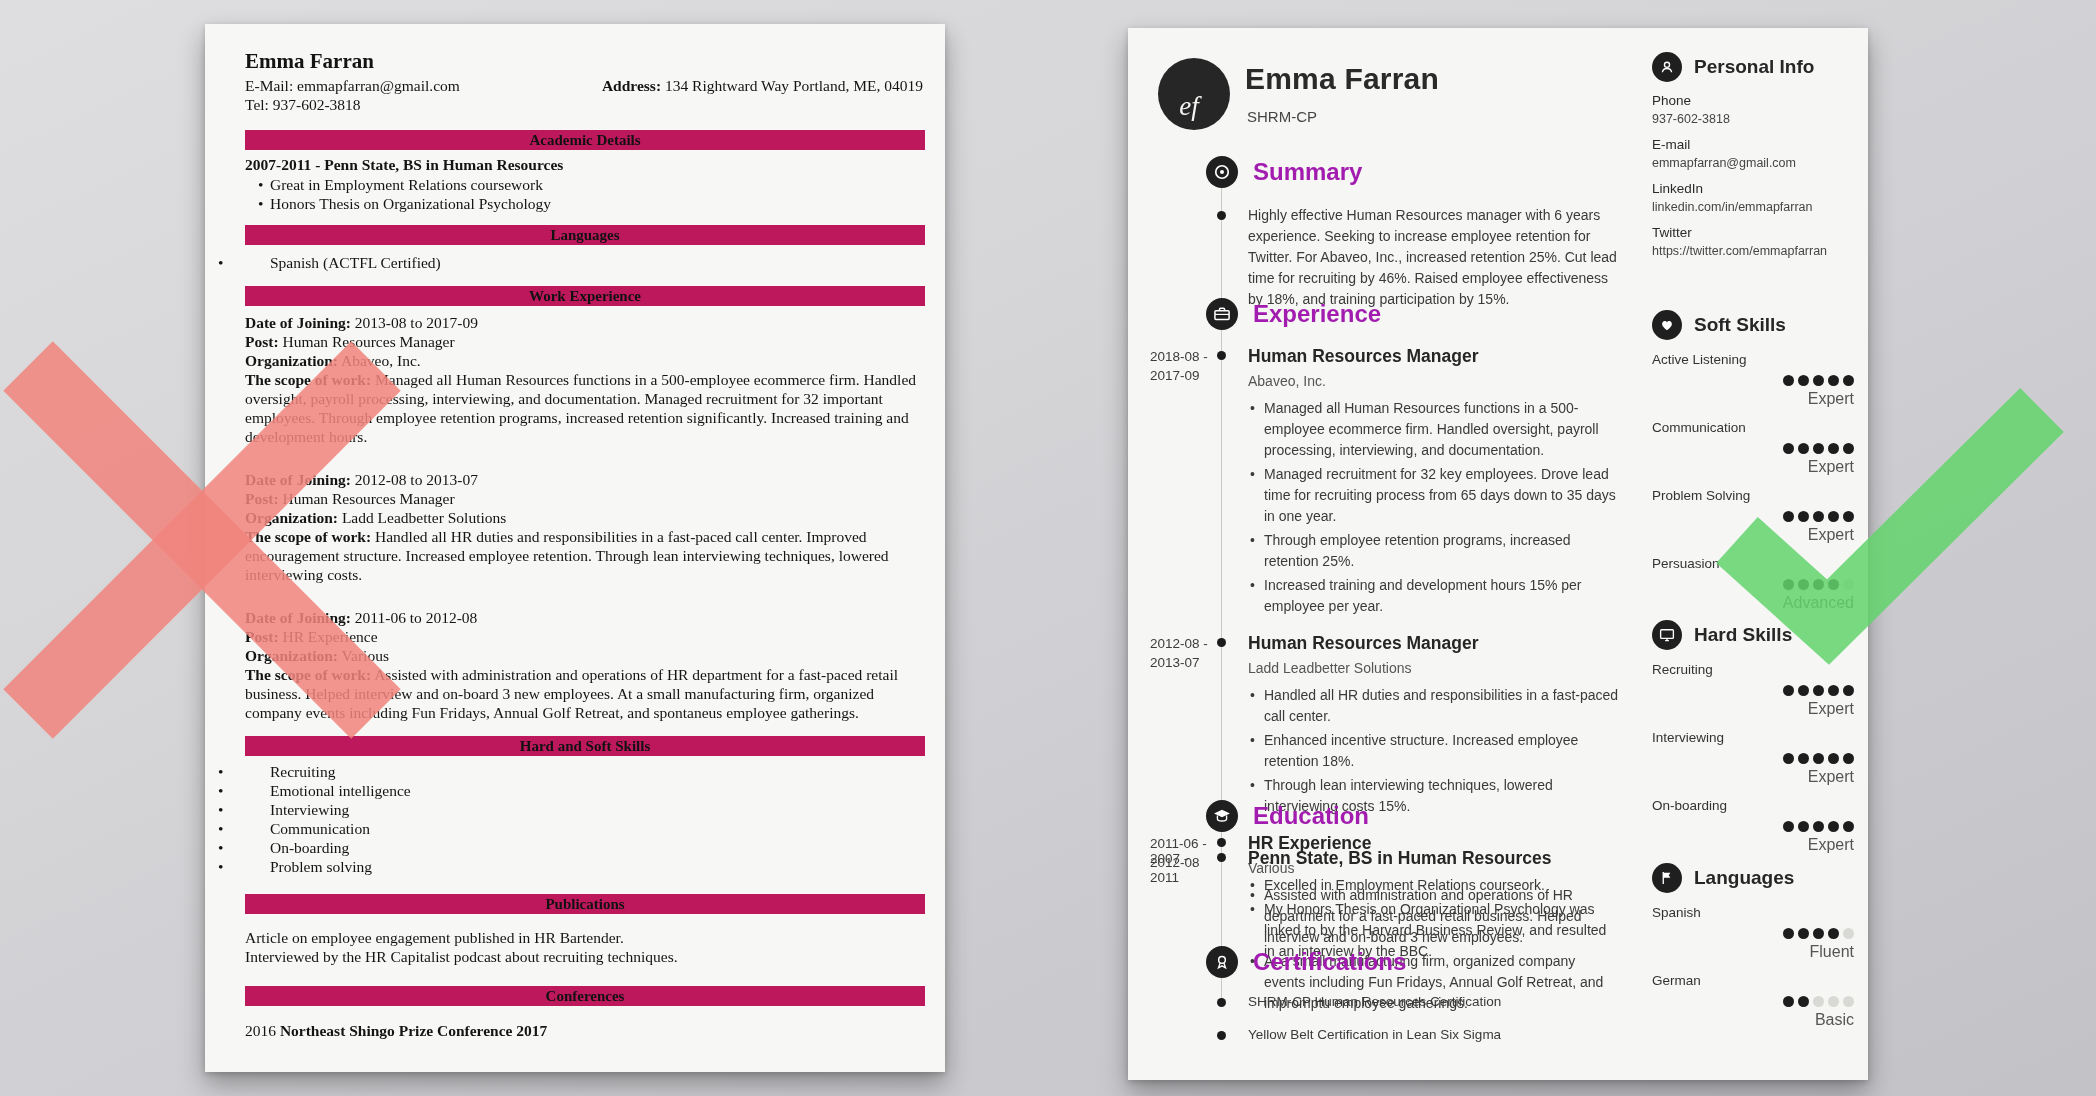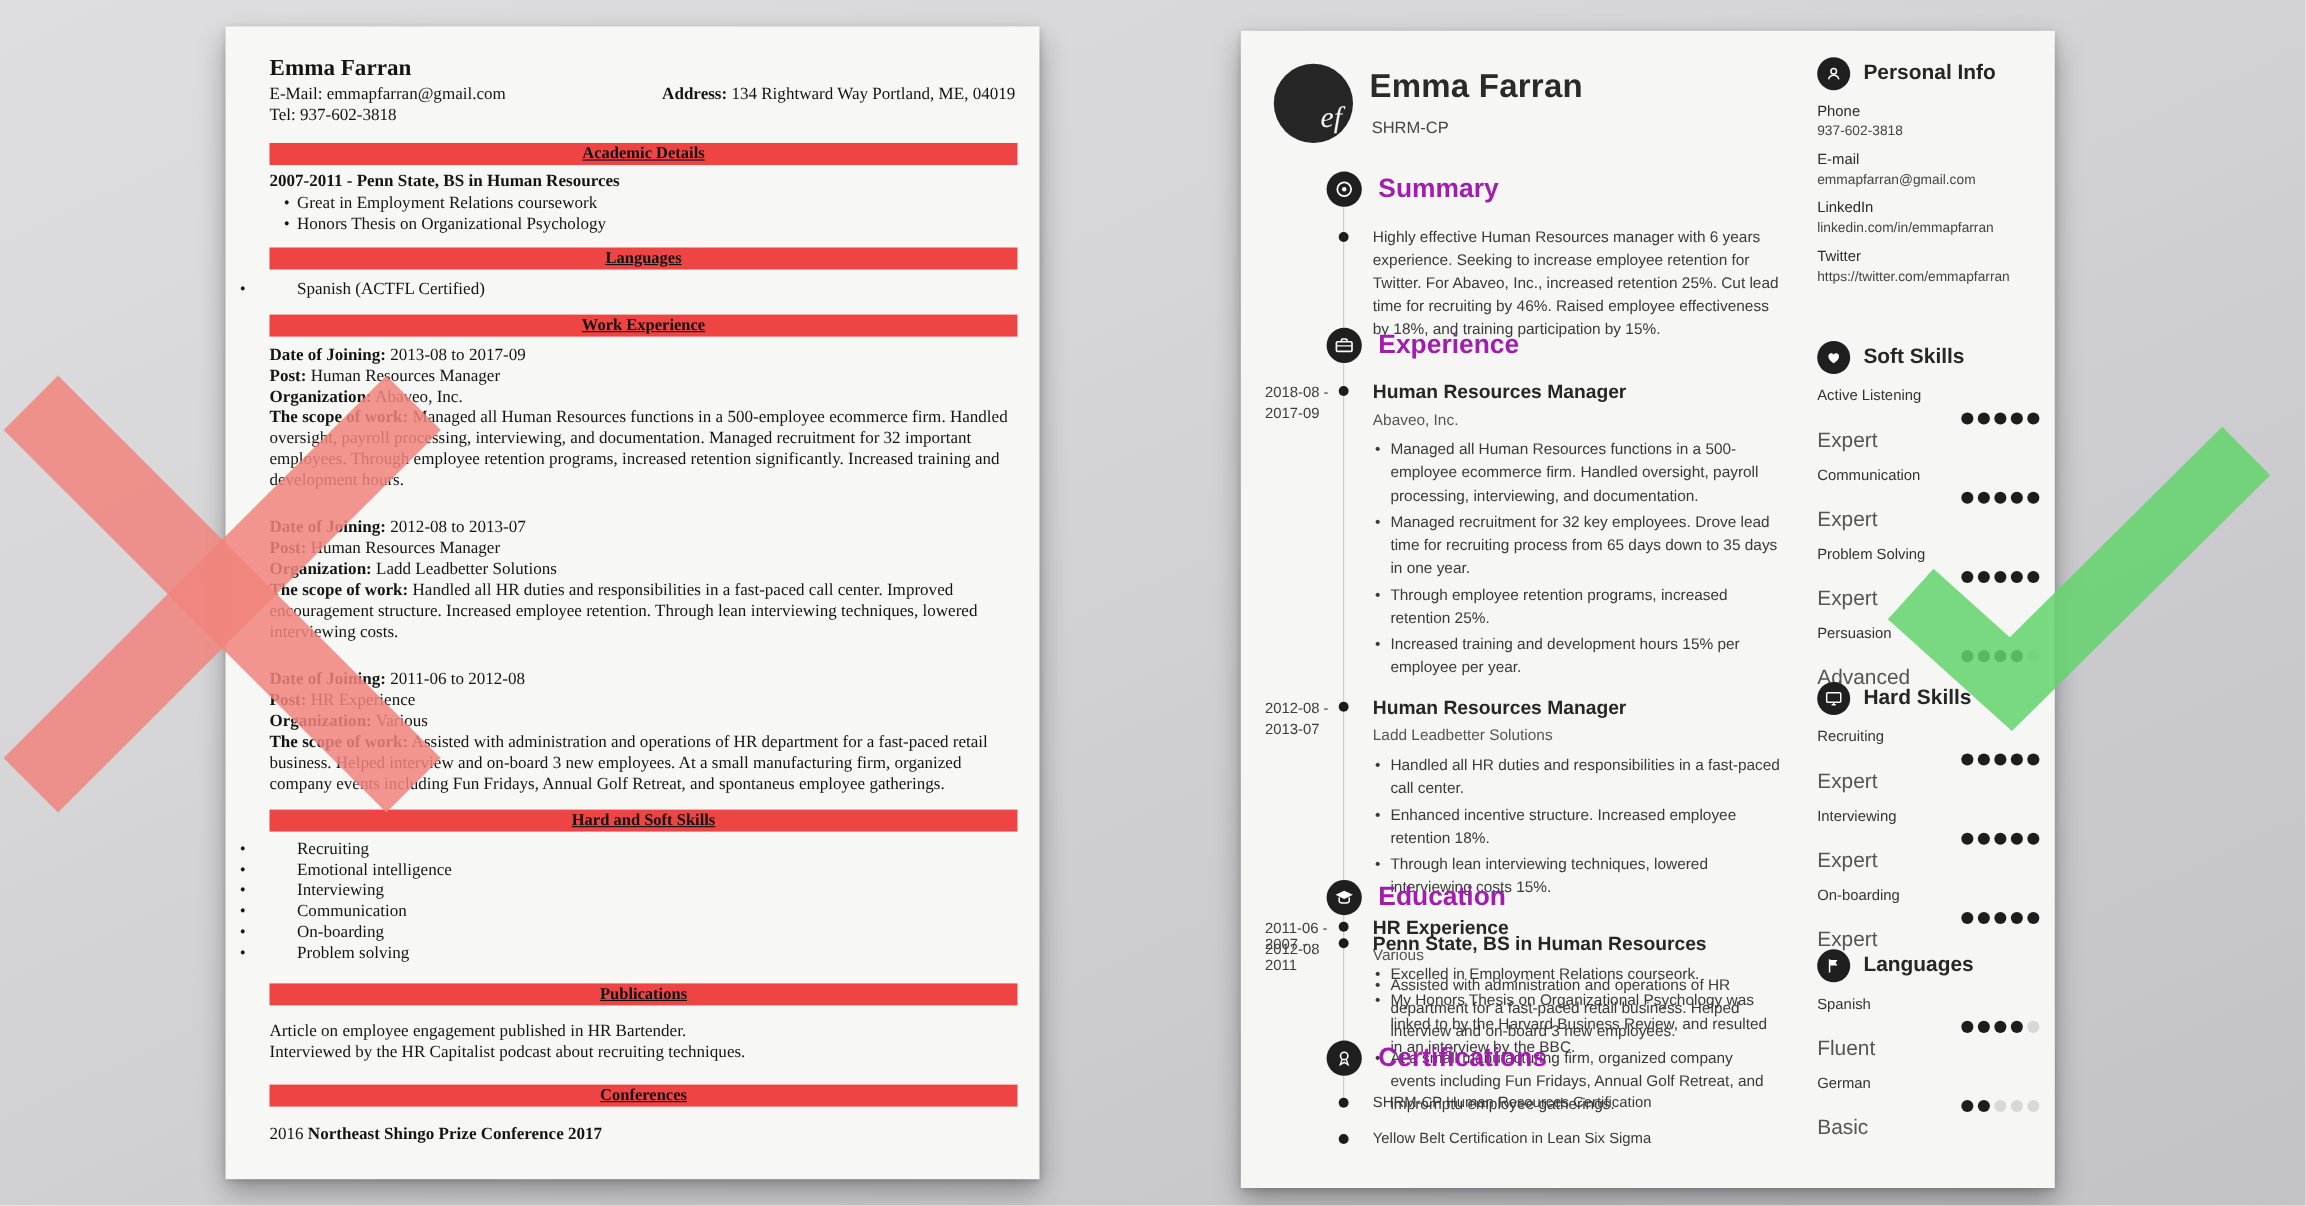--- a/index.html
+++ b/index.html
@@ -12,41 +12,41 @@
   .lpage{
     position:absolute;left:205px;top:24px;width:740px;height:1048px;box-sizing:border-box;
     background:#f7f7f5;box-shadow:0 12px 24px rgba(0,0,0,.32),0 2px 6px rgba(0,0,0,.18);
     font-family:"Liberation Serif",serif;color:#141414;
     padding:18px 20px 0 40px;font-size:15.5px;line-height:19px;
   }
   .lname{font-size:21px;font-weight:bold;line-height:26px;margin-top:6px;}
   .lcontact{display:flex;margin-top:2px;gap:24px;}
   .lcontact .ccol{white-space:nowrap;}
   .lcontact .addr{margin-left:auto;padding-right:2px;white-space:nowrap;}
-  .lbar{background:#ef4444;height:20px;line-height:20px;text-align:center;font-weight:bold;font-size:15px;color:#111;text-decoration:underline;}
+  .lbar{background:#be185d;height:20px;line-height:20px;text-align:center;font-weight:bold;font-size:15px;color:#111;}
   .m16{margin-top:16px}.m12{margin-top:12px}.m14{margin-top:14px}.m18{margin-top:18px}.m20{margin-top:20px}
   .ldegree{font-weight:bold;margin-top:5px;}
   ul.llist{list-style:none;margin:1px 0 0 0;padding:0;}
   ul.llist li{position:relative;padding-left:25px;}
   ul.llist.near li::before{content:"\2022";position:absolute;left:13px;}
   ul.llist.far  li::before{content:"\2022";position:absolute;left:-27px;}
   .ljob{margin-top:7px;}
   .ljob + .ljob{margin-top:24px;}
   .ljob b{font-weight:bold;}
   .lpub{margin-top:14px;}
   .lconf{margin-top:15px;}
   .lconf b{font-weight:bold;}
   
   .rpage{
     position:absolute;left:1128px;top:28px;width:740px;height:1052px;
     background:#f6f6f4;box-shadow:0 12px 24px rgba(0,0,0,.32),0 2px 6px rgba(0,0,0,.18);
     color:#222;
   }
   .avatar{position:absolute;left:30px;top:30px;width:72px;height:72px;border-radius:50%;background:#262626;
-    color:#f4f4f2;display:flex;align-items:flex-end;justify-content:flex-end;}
+    color:#f4f4f2;display:flex;align-items:flex-end;justify-content:center;}
   .avatar span{font-family:"Liberation Serif",serif;font-style:italic;font-size:27px;margin:0 10px 8px 0;}
   .rname{position:absolute;left:117px;top:34px;font-size:30px;font-weight:bold;color:#2a2a2a;letter-spacing:.2px;}
   .rsub{position:absolute;left:119px;top:80px;font-size:15px;color:#454545;}
   .timeline{position:absolute;left:93px;top:148px;width:1px;height:828px;background:#c9c9c5;}
   .rsec{position:absolute;left:0;width:512px;}
   .sec-head{display:flex;align-items:center;}
   .sicon{width:32px;height:32px;margin-left:78px;border-radius:50%;background:#1f1f1f;flex:0 0 32px;
     display:flex;align-items:center;justify-content:center;}
   .sec-title{margin-left:15px;font-size:24px;font-weight:bold;color:#a21caf;}
   .rbody{position:relative;margin-left:120px;width:372px;font-size:14px;line-height:21px;color:#3a3a3a;}
@@ -66,21 +66,21 @@
     display:flex;align-items:center;justify-content:center;}
   .side-title{margin-left:12px;font-size:19px;font-weight:bold;color:#262626;}
   .pfield{margin-top:11px;}
   .plabel{font-size:13.5px;font-weight:normal;color:#2a2a2a;}
   .pvalue{font-size:12.5px;color:#454545;margin-top:4px;}
   .skill{margin-top:12px;}
   .skname{font-size:13.5px;color:#333;}
   .dots{display:flex;justify-content:flex-end;gap:4px;margin:8px 2px 4px 0;}
   .dot{width:11px;height:11px;border-radius:50%;background:#1d1d1d;}
   .dot.empty{background:#d8d8d5;}
-  .sklevel{font-size:19px;color:#555;padding-right:2px;}
+  .sklevel{text-align:right;font-size:16px;color:#555;padding-right:2px;}
   
   .x-bar{position:absolute;left:-44px;top:505px;width:492px;height:70px;opacity:.85;z-index:5;}
   .x-bar.a{transform:rotate(45deg);}
   .x-bar.b{transform:rotate(-45deg);}
   .check-svg{position:absolute;left:0;top:0;z-index:5;}
 </style>
 </head>
 <body>
 
 <div class="lpage">

